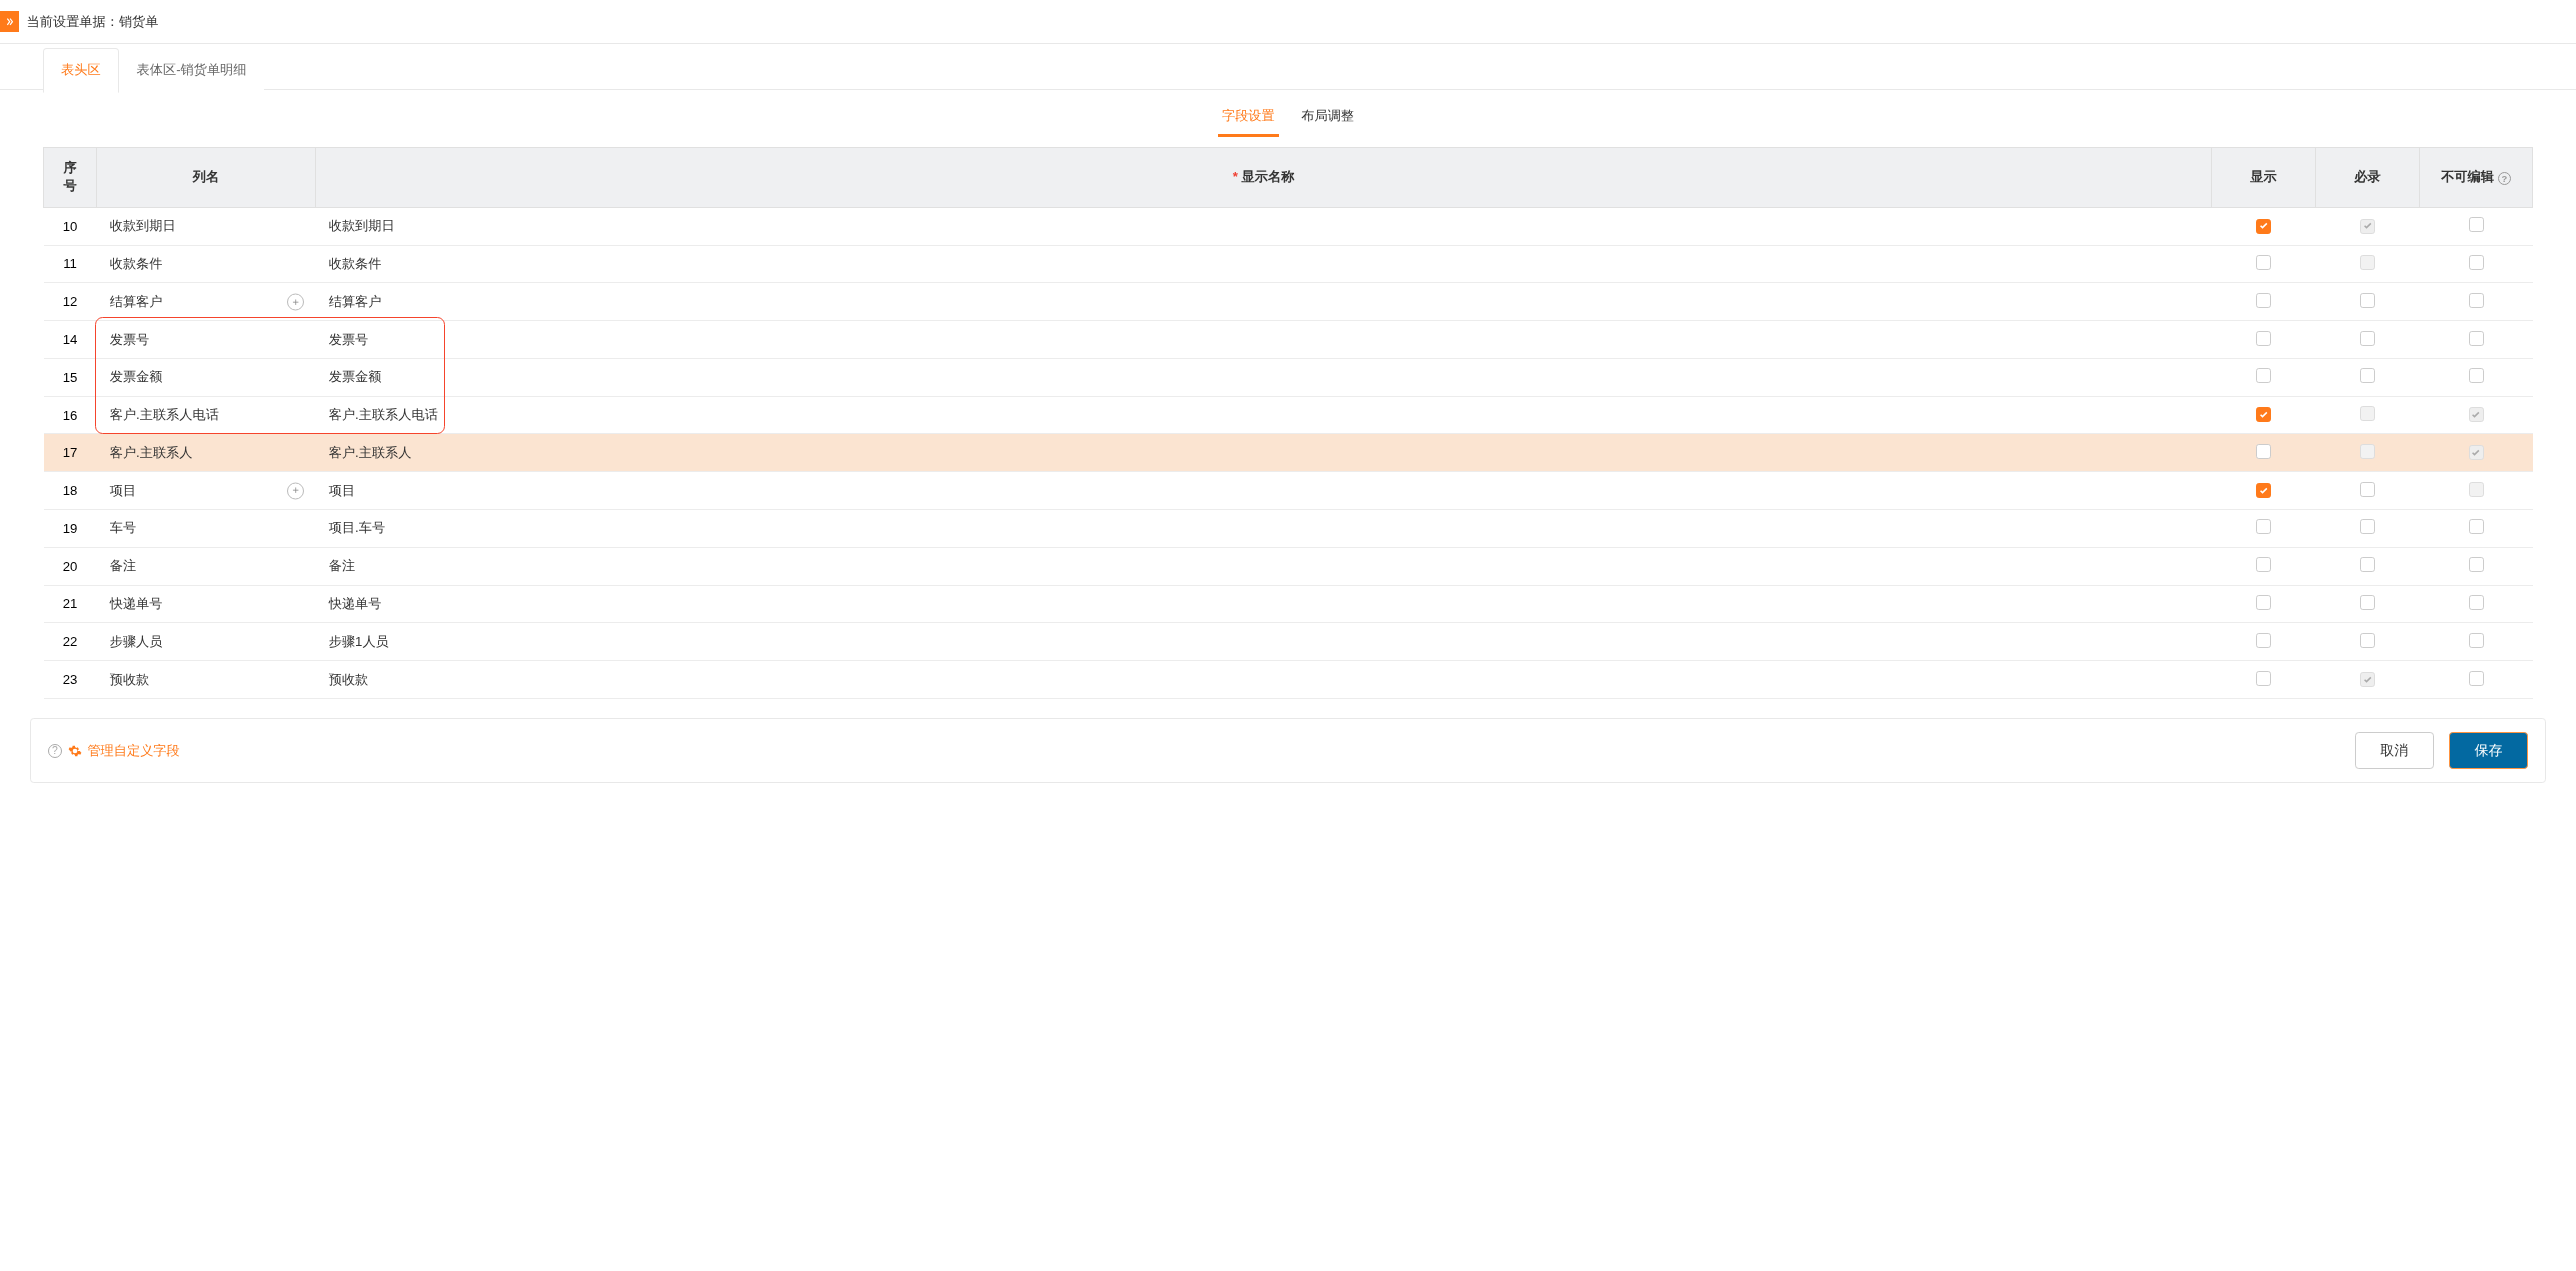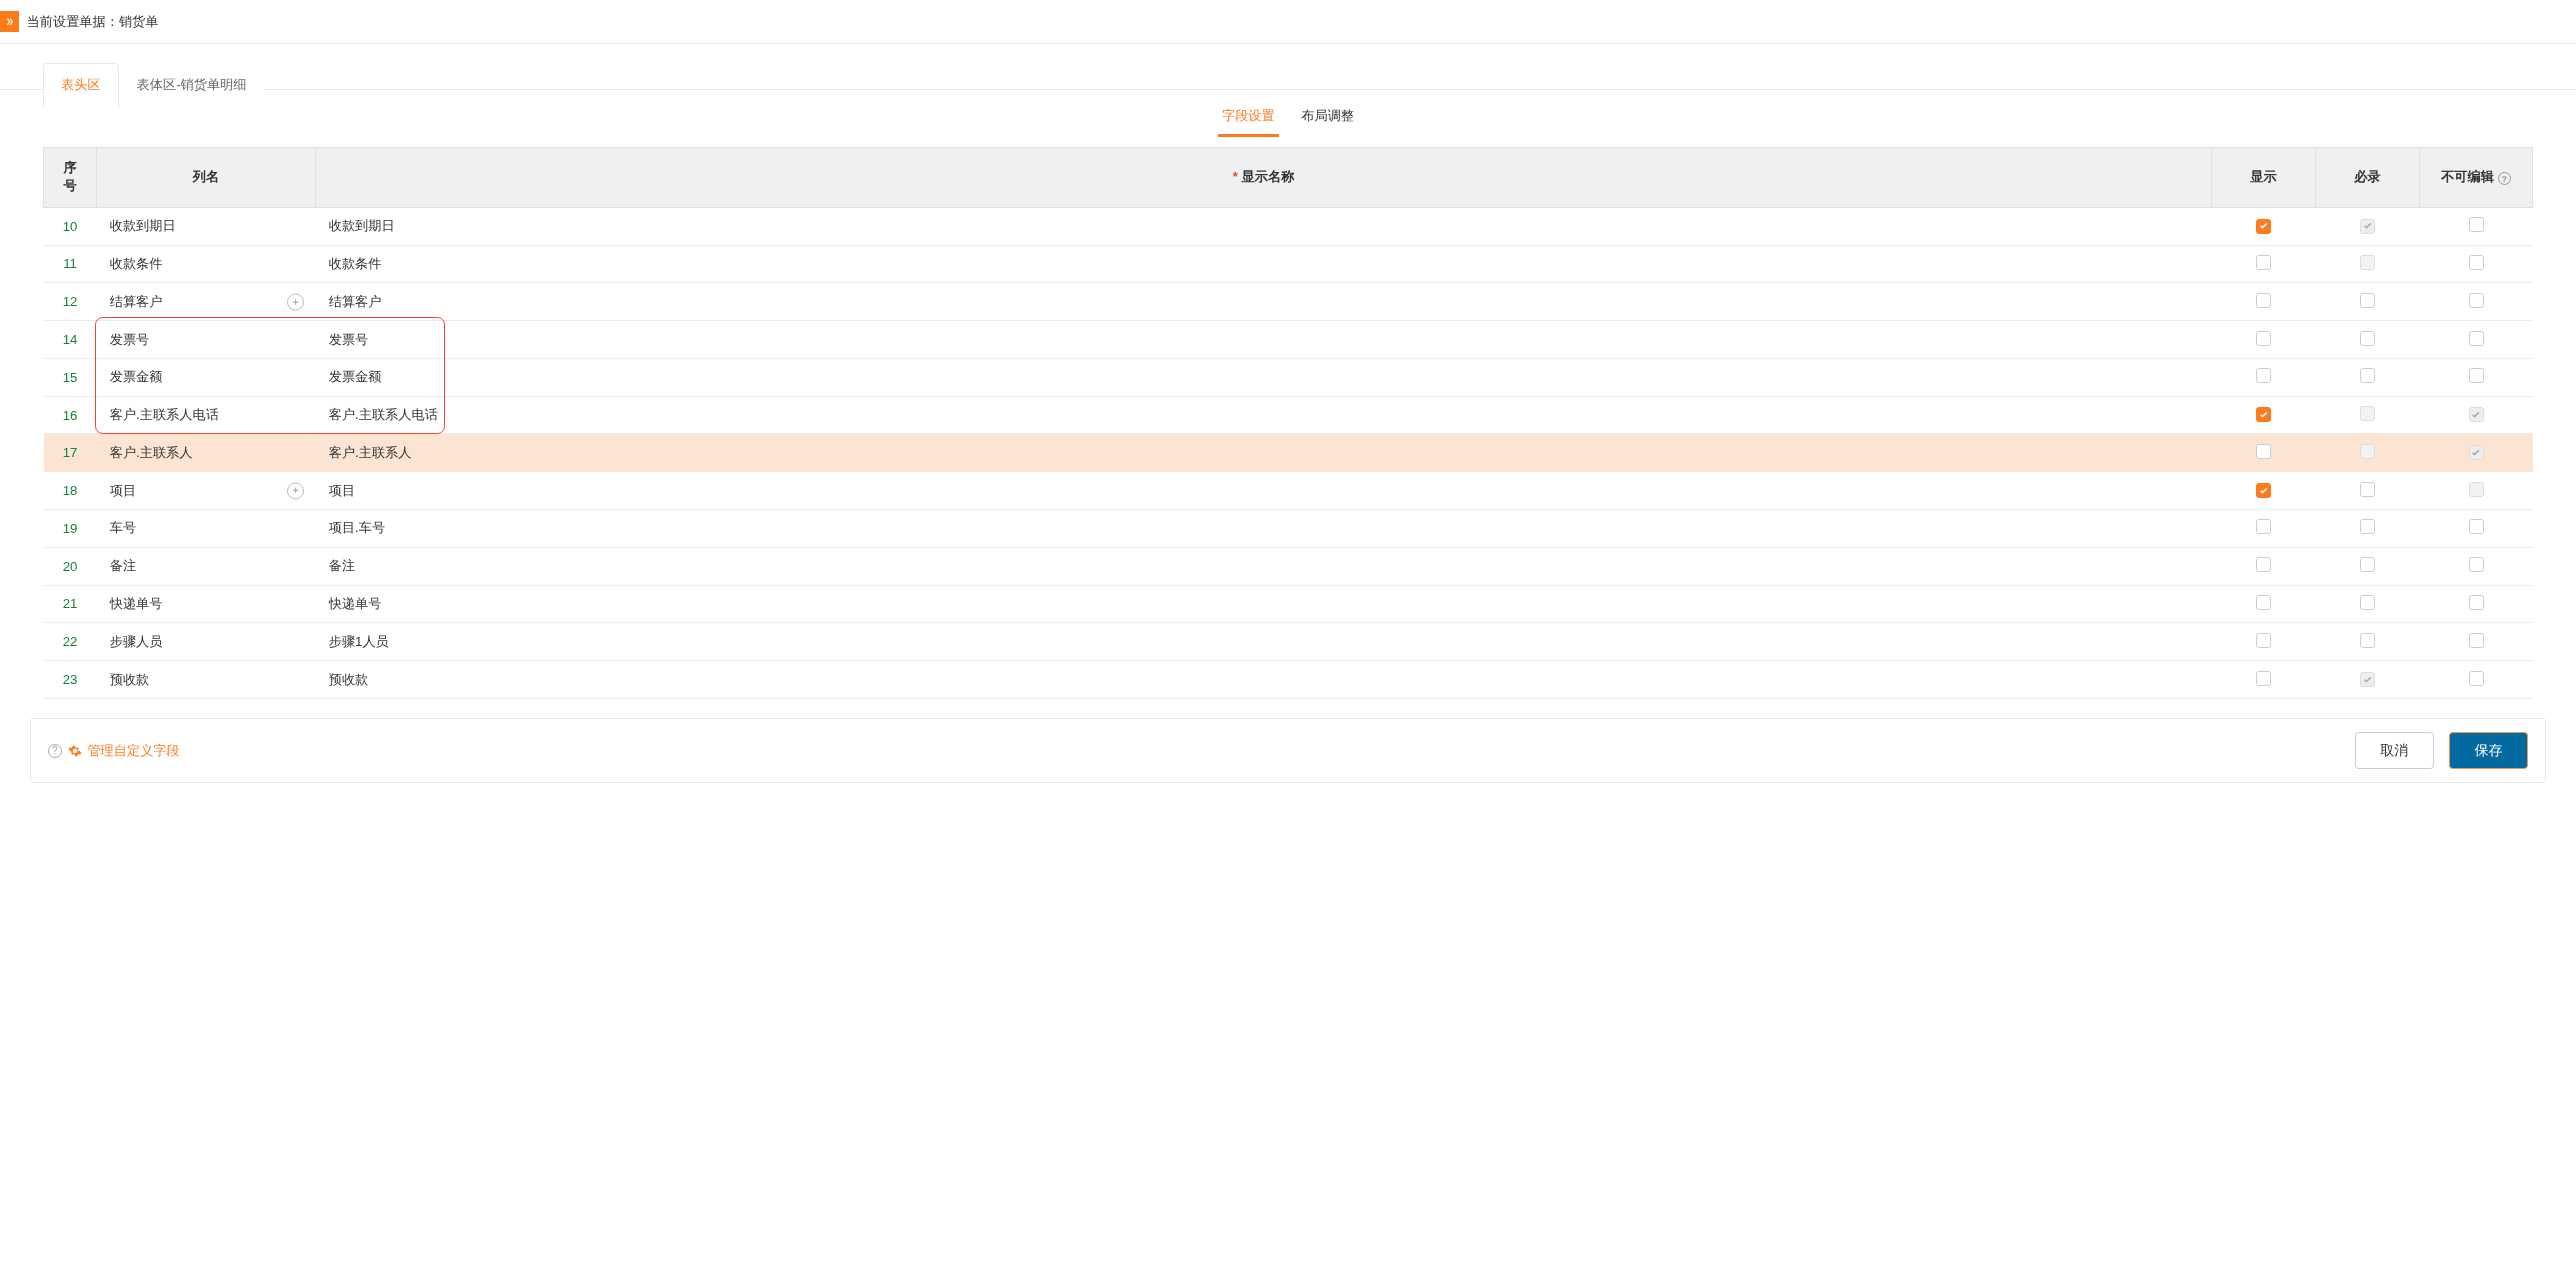--- a/index.html
+++ b/index.html
@@ -42,21 +42,21 @@
   display: flex;
   gap: 0;
 }
 .tab-item {
   padding: 12.3px 17px;
   cursor: pointer;
   color: #666;
   border: 0.9px solid transparent;
   border-bottom: none;
   position: relative;
-  top: 19px;
+  top: 4px;
   background: #fff;
 }
 .tab-item.active {
   color: #ff7a1a;
   border-color: #e8e8e8;
   border-bottom: 0.9px solid #fff;
   border-radius: 3.8px 3.8px 0 0;
 }
 .sub-tabs {
   display: flex;
@@ -101,21 +101,21 @@
 thead th.center { text-align: center; }
 tbody td {
   padding: 9.4px 13.2px;
   border-bottom: 0.9px solid #ececec;
   color: #333;
   vertical-align: middle;
   height: 36px;
 }
 tbody td.seq {
   text-align: center;
-  color: #15803d;
+  color: #000000;
   width: 53px;
 }
 tbody td.colname {
   width: 219px;
   position: relative;
 }
 tbody td.center { text-align: center; width: 104px; }
 tbody tr.hl td { background: #fbe4d1; }
 .plus-btn {
   position: absolute;

